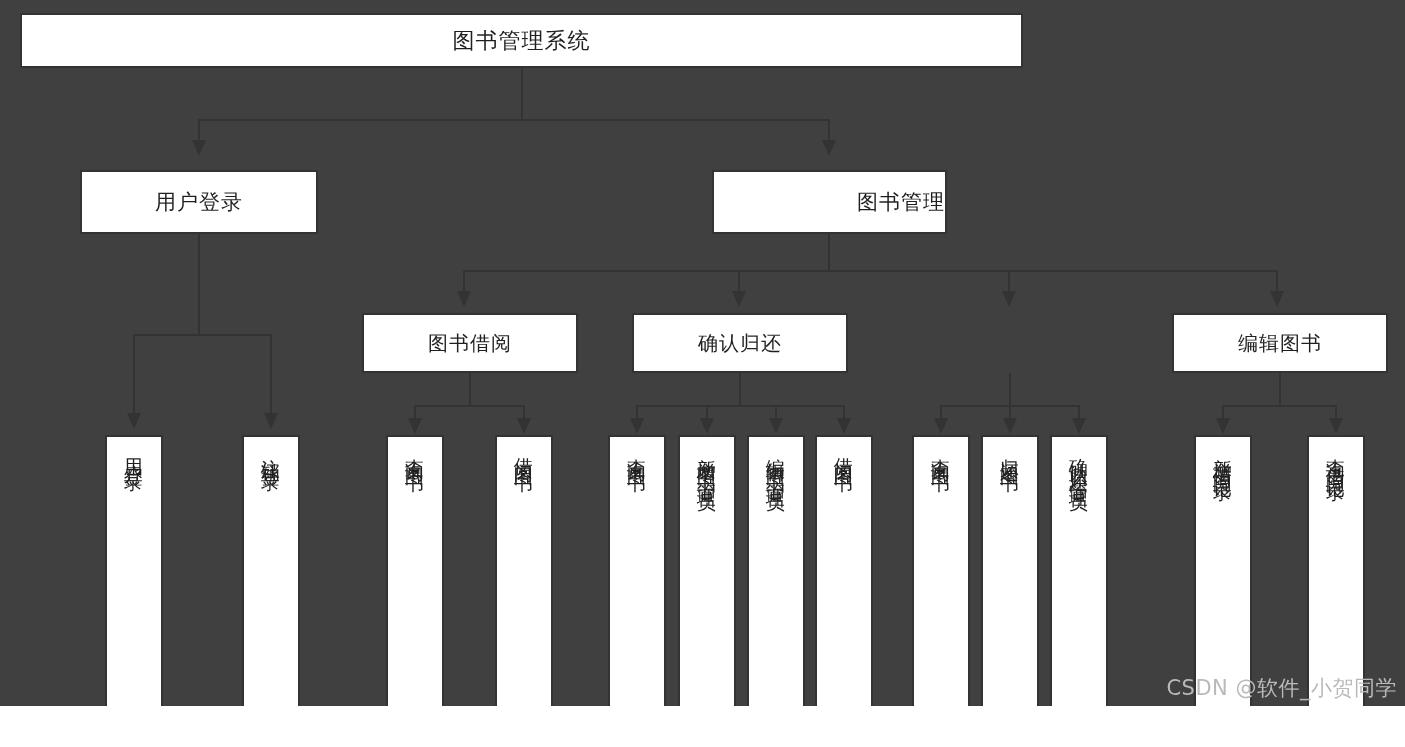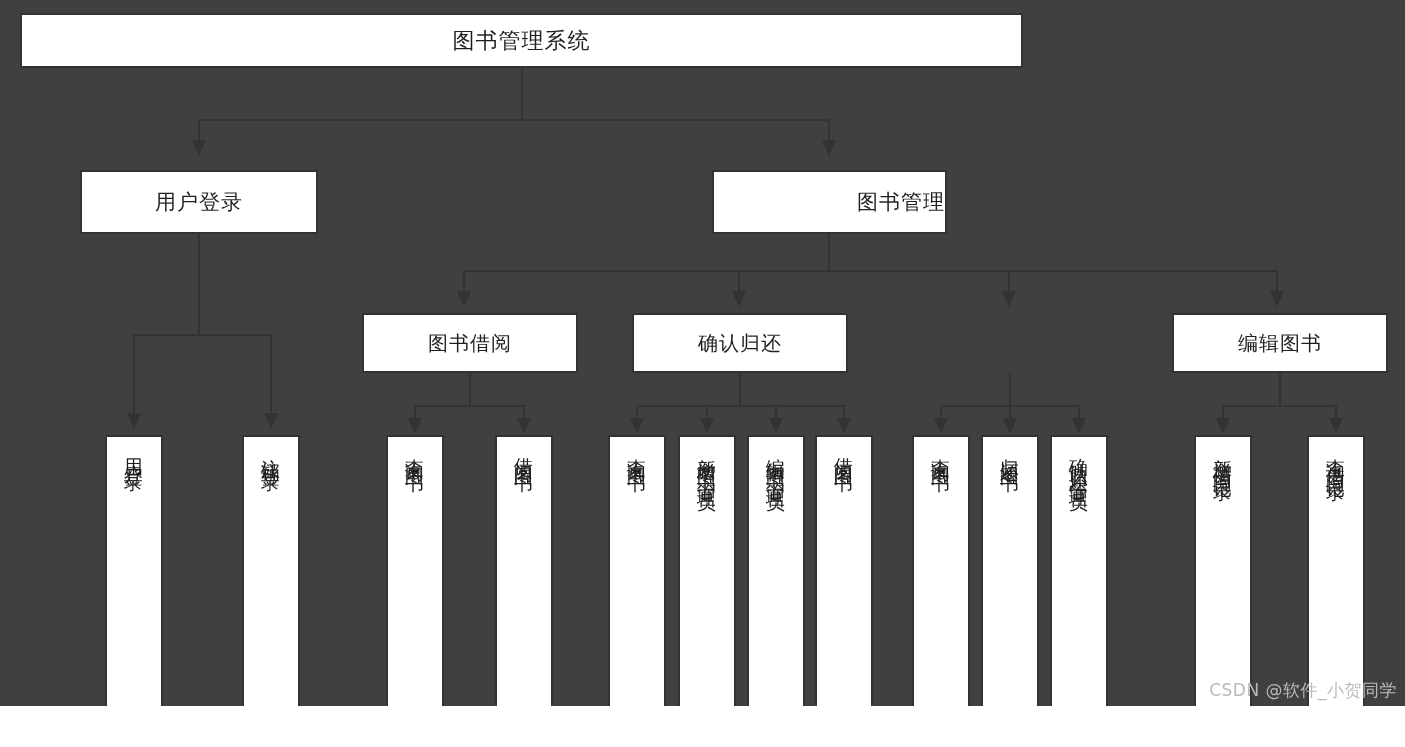--- a/index.html
+++ b/index.html
@@ -64,21 +64,21 @@
     width:0;height:0;
     border-left:7px solid transparent;
     border-right:7px solid transparent;
     border-top:16px solid #333333;
   }
   
   #watermark{
     position:absolute;
     right:8px;
     bottom:4px;
-    font-size:17px;
+    font-size:21px;
     color:#b9b9b9;
     letter-spacing:0.5px;
     white-space:nowrap;
     user-select:none;
   }
 </style>
 </head>
 <body>
 
 <div id="canvas">

